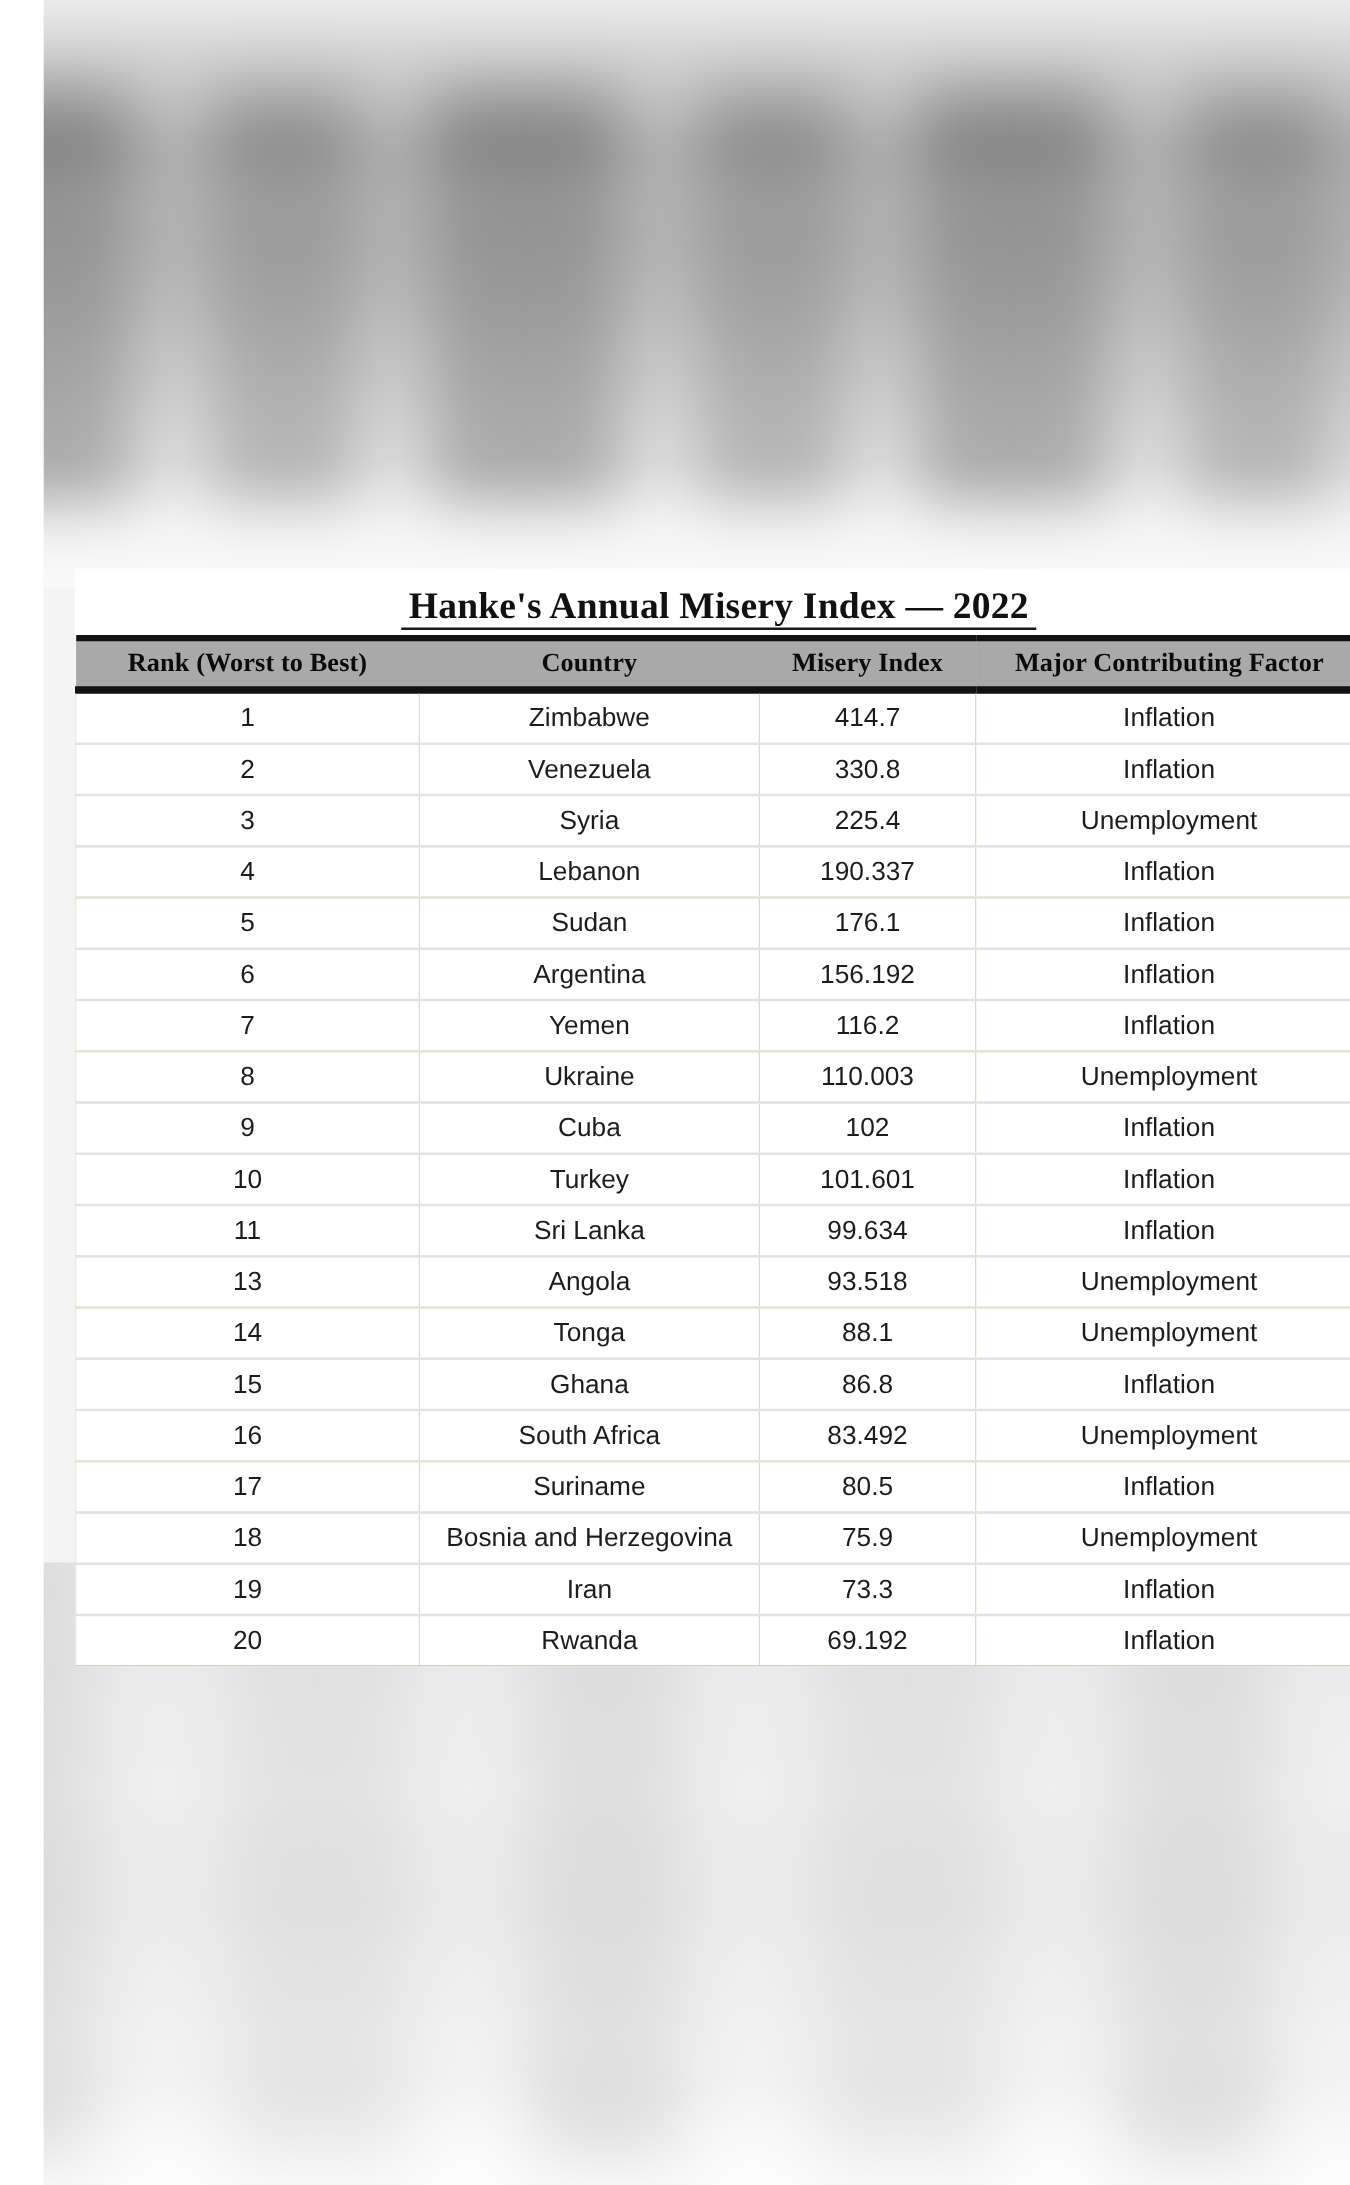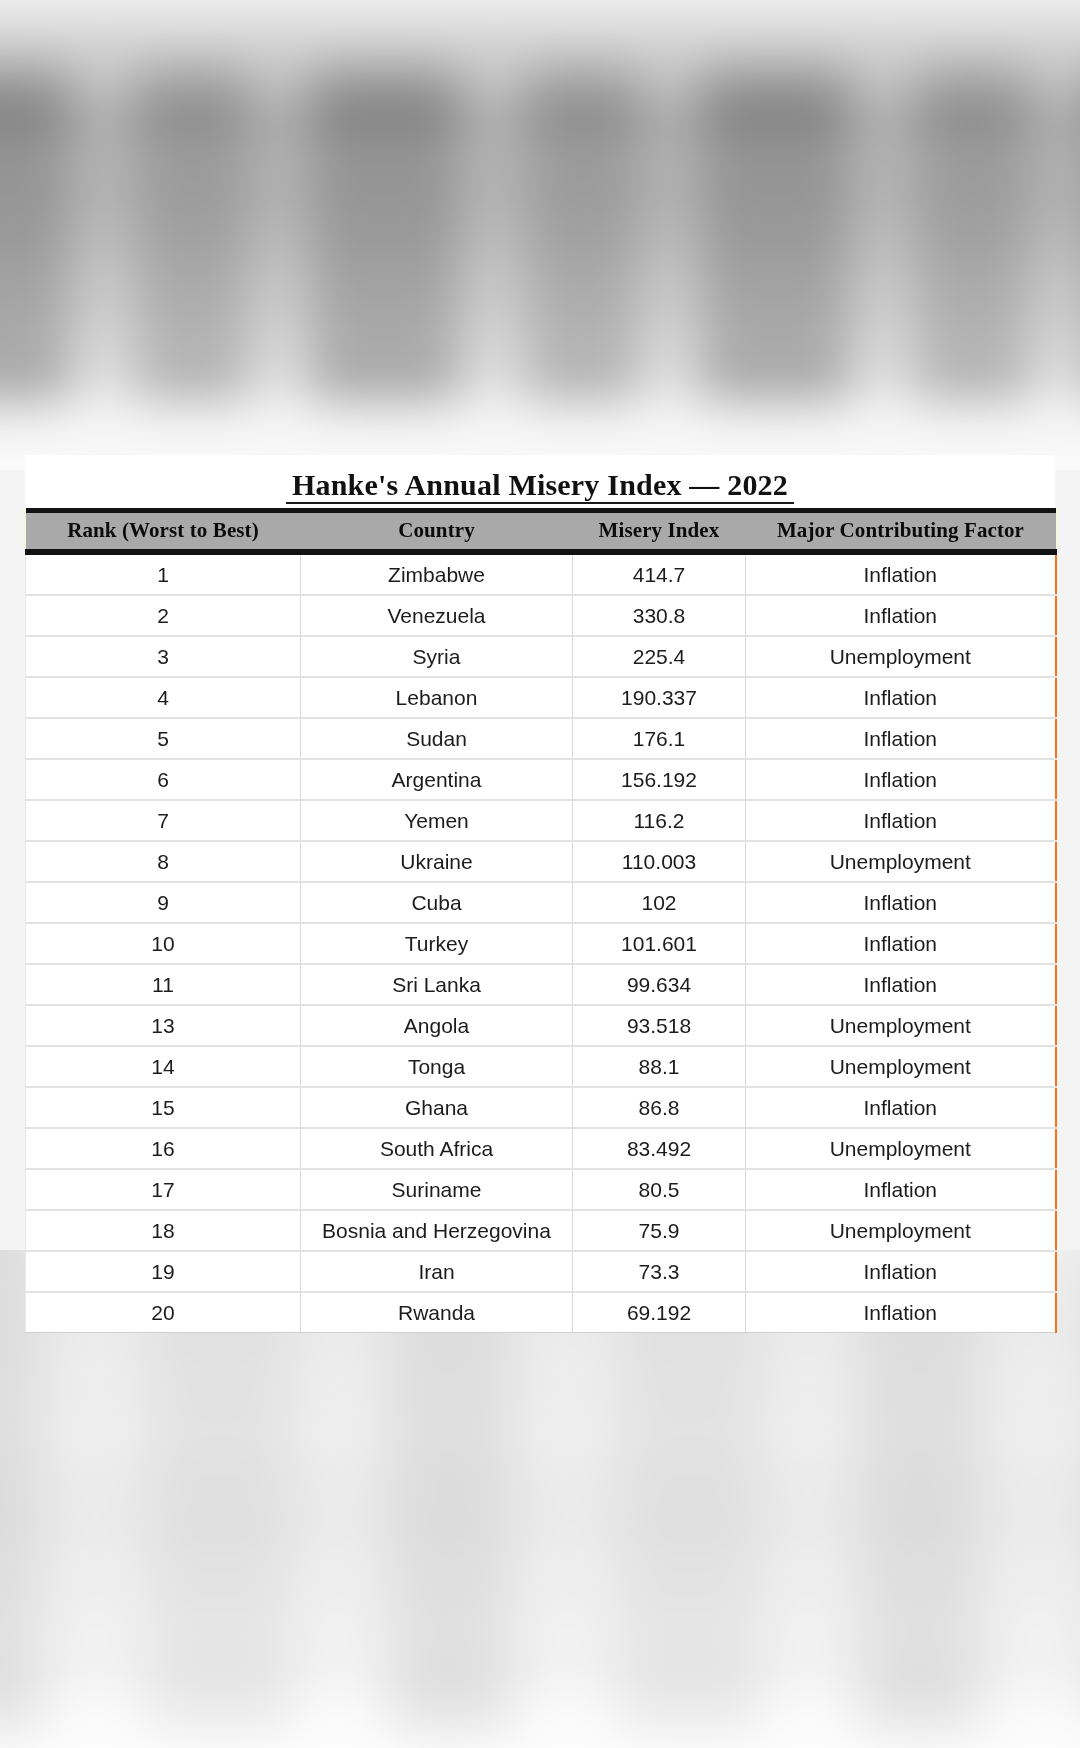--- a/index.html
+++ b/index.html
@@ -14,20 +14,21 @@
     overflow: hidden;
     font-family: "Liberation Sans", sans-serif;
     position: relative;
   }
 
   
   #page {
     position: absolute;
     inset: 0;
     background: #f4f4f4;
+    margin-left: 35px;
   }
 
   .backdrop {
     position: absolute;
     left: 0;
     right: 0;
     overflow: hidden;
   }
   .backdrop-top {
     top: 0;

